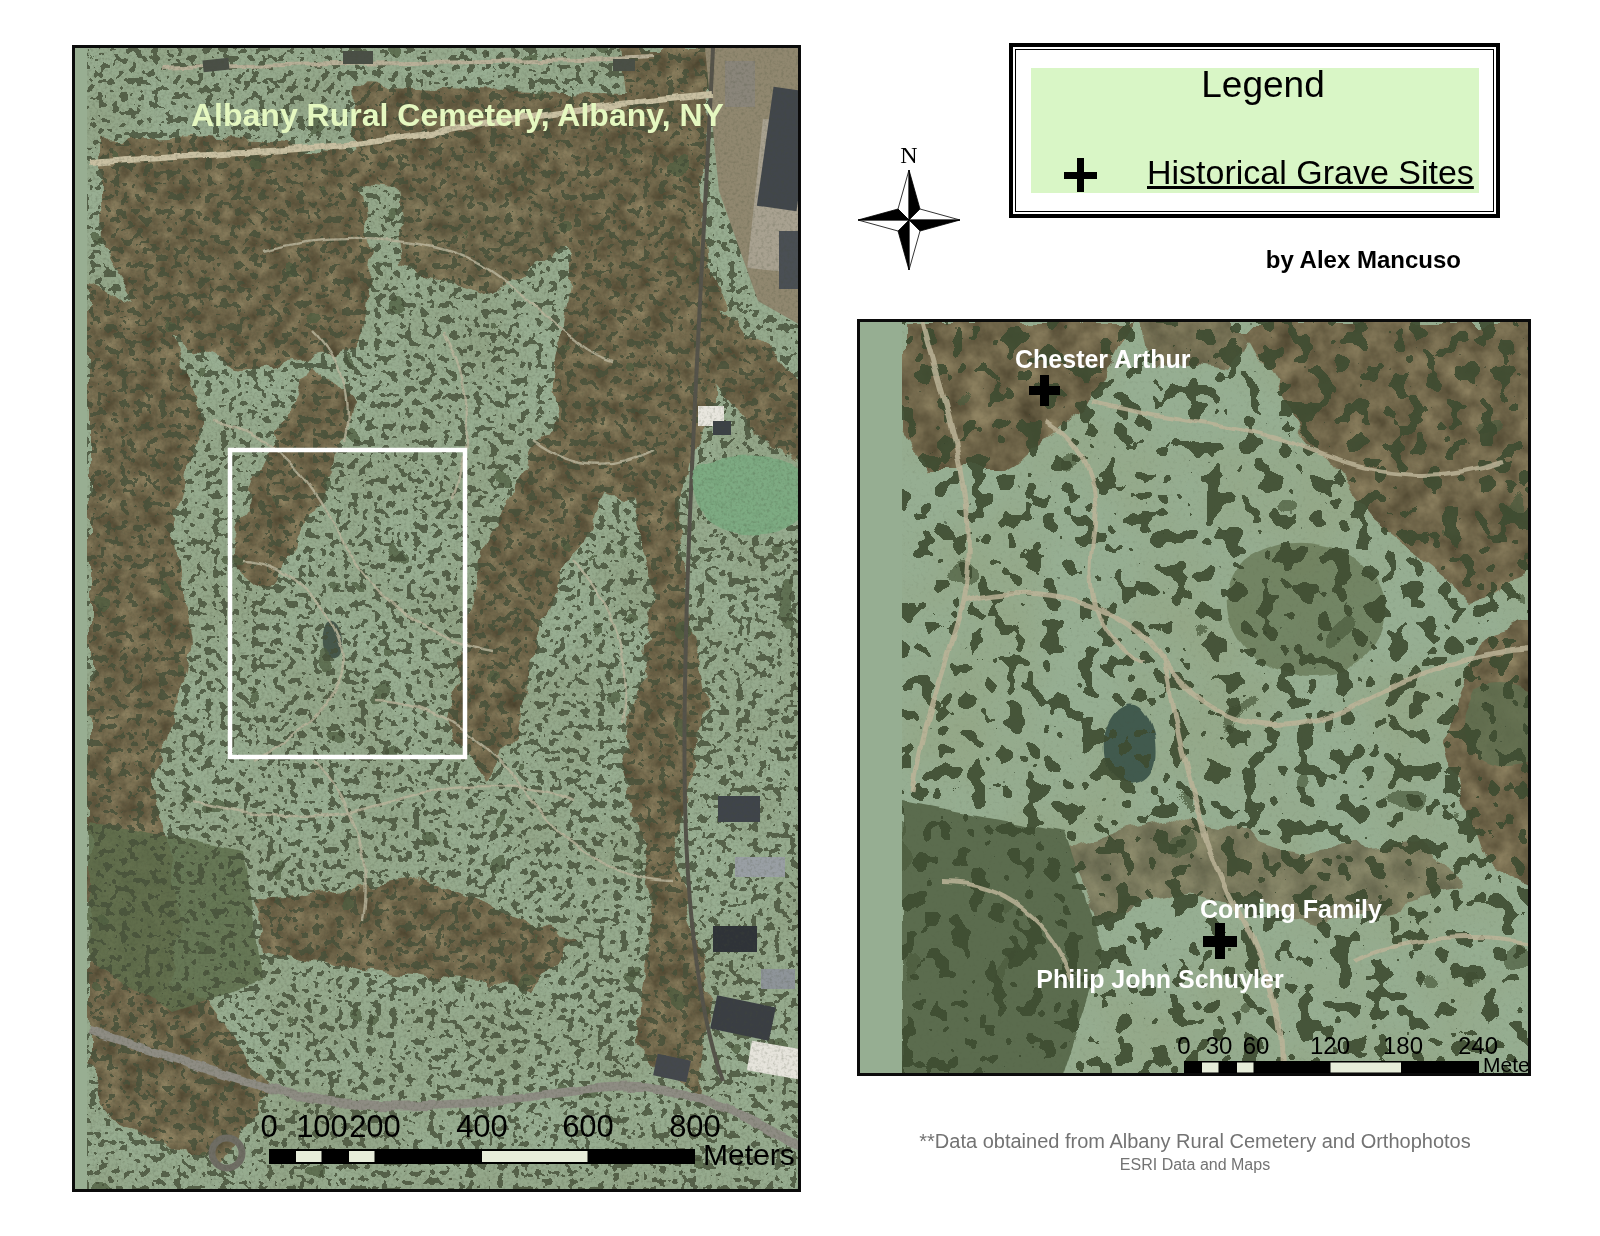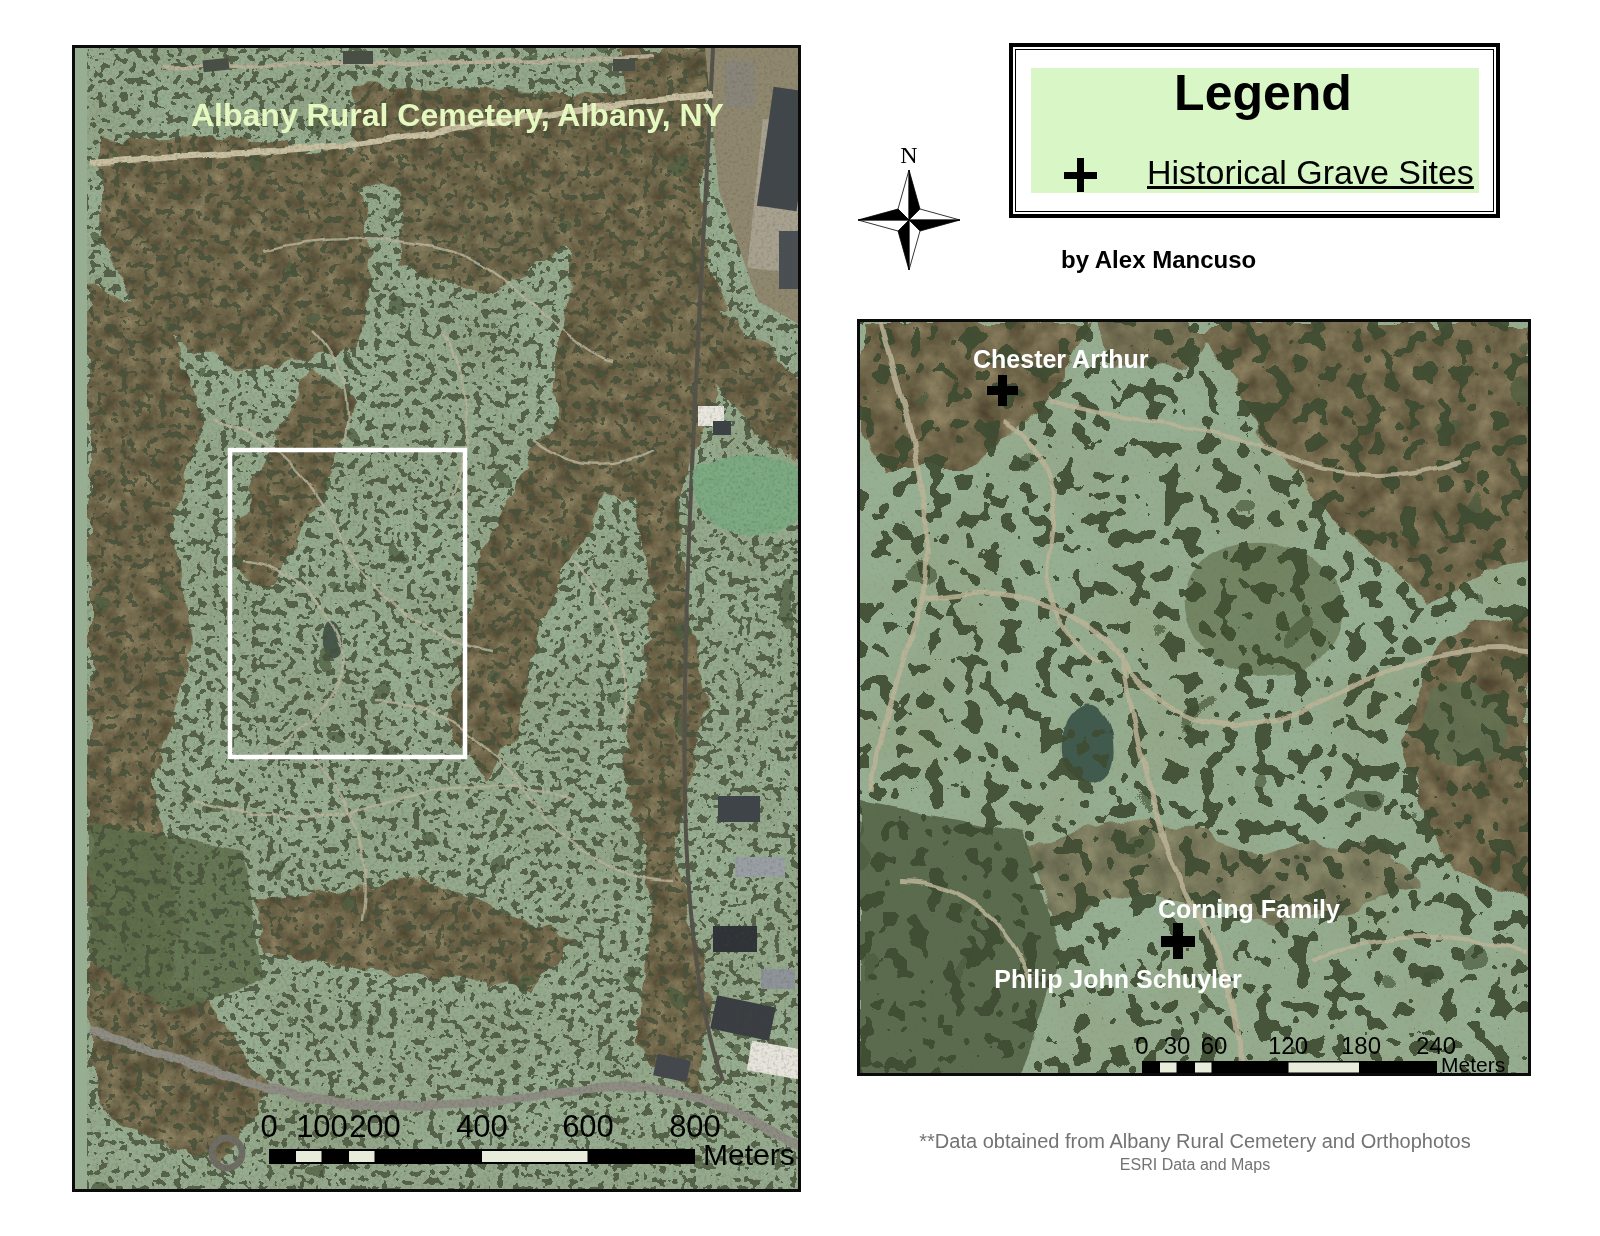--- a/index.html
+++ b/index.html
@@ -168,21 +168,21 @@
 <rect x="256" y="1148" width="426" height="15" fill="#000000"></rect>
 <rect x="282.5" y="1149.5" width="26.5" height="12" fill="#e7edda" stroke="#000" stroke-width="1"></rect>
 <rect x="335.5" y="1149.5" width="26.5" height="12" fill="#e7edda" stroke="#000" stroke-width="1"></rect>
 <rect x="468.5" y="1149.5" width="106.5" height="12" fill="#e7edda" stroke="#000" stroke-width="1"></rect>
 </g>
 
 <text x="690" y="1164" font-family="Liberation Sans, sans-serif" font-size="30" fill="#000000">Meters</text>
 </svg>
 </div>
 
-<div class="abs" style="left:857px;top:319px;width:674px;height:757px;border:3px solid #0b0b0b;box-sizing:border-box;background:#96AE92;overflow:hidden;">
+<div class="abs" style="left:857px;top:319px;width:674px;height:757px;border:3px solid #0b0b0b;box-sizing:border-box;background:#96AE92;overflow:hidden;padding-left:42px;">
 <svg width="670" height="753" viewBox="859 321 670 753">
 <defs>
   <filter color-interpolation-filters="sRGB" id="Rmot" x="0" y="0" width="100%" height="100%">
     <feTurbulence type="fractalNoise" baseFrequency="0.009" numOctaves="3" seed="17"></feTurbulence>
     <feColorMatrix type="matrix" values="0 0 0 0 0.55, 0 0 0 0 0.56, 0 0 0 0 0.38, 1.0 0 0 0 -0.34"></feColorMatrix>
   </filter>
   <filter color-interpolation-filters="sRGB" id="Rtree" x="0" y="0" width="100%" height="100%">
     <feTurbulence type="fractalNoise" baseFrequency="0.055" numOctaves="2" seed="23"></feTurbulence>
     <feColorMatrix type="luminanceToAlpha" result="la"></feColorMatrix>
     <feComponentTransfer in="la" result="th">
@@ -328,24 +328,24 @@
   <path d="M858,220 L898,209 L909,220 Z" fill="#000000"></path>
 </g>
 </svg>
 
 <div class="abs" style="left:1009px;top:43px;width:491px;height:175px;border:4px solid #000;box-sizing:border-box;"></div>
 
 <div class="abs" style="left:1015px;top:49px;width:479px;height:163px;border:1px solid #000;box-sizing:border-box;"></div>
 
 <div class="abs" style="left:1031px;top:68px;width:448px;height:125px;background:#d9f6c6;"></div>
 
-<div class="abs" style="left:1039px;top:64px;width:448px;text-align:center;font-size:50px;font-weight:bold;color:#000;">Legend</div>
+<div class="abs" style="left:1039px;top:64px;width:448px;text-align:center;font-size:37px;font-weight:normal;color:#000;">Legend</div>
 
 <div class="abs" style="left:1077px;top:158px;width:7px;height:34px;background:#000;"></div>
 <div class="abs" style="left:1064px;top:172px;width:33px;height:7px;background:#000;"></div>
 
 <div class="abs" style="left:1147px;top:153px;font-size:34px;color:#000;text-decoration:underline;">Historical Grave Sites</div>
 
-<div class="abs" style="left:1061px;top:246px;width:400px;text-align:left;font-size:24px;font-weight:bold;color:#000;">by Alex Mancuso</div>
+<div class="abs" style="left:1061px;top:246px;width:400px;text-align:right;font-size:24px;font-weight:bold;color:#000;">by Alex Mancuso</div>
 
 <div class="abs" style="left:1195px;top:1130px;transform:translateX(-50%);white-space:nowrap;font-size:20px;color:#737373;">**Data obtained from Albany Rural Cemetery and Orthophotos</div>
 
 <div class="abs" style="left:1195px;top:1156px;transform:translateX(-50%);white-space:nowrap;font-size:16px;color:#737373;">ESRI Data and Maps</div>
 
 </body></html>

